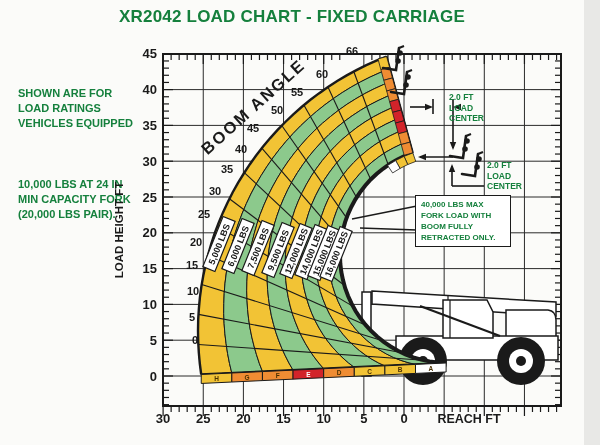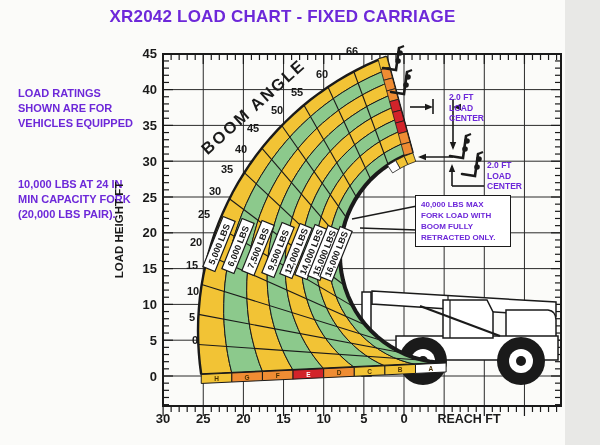--- a/index.html
+++ b/index.html
@@ -1,37 +1,37 @@
 <!DOCTYPE html>
 <html><head>
 <meta charset="utf-8">
 <style>
   html,body{margin:0;padding:0;background:#e8e8e6;}
-  #page{position:relative;width:519px;height:445px;background:#fbfbf9;overflow:hidden;
-        font-family:"Liberation Sans","DejaVu Sans",sans-serif;color:#6d28d9;padding-left:46px;}
+  #page{position:relative;width:584px;height:445px;background:#fbfbf9;overflow:hidden;
+        font-family:"Liberation Sans","DejaVu Sans",sans-serif;color:#15803d;}
   #chart-svg{position:absolute;left:0;top:0;}
   .ttl{position:absolute;left:0;right:0;top:7px;text-align:center;font-size:17px;font-weight:bold;letter-spacing:.2px;}
   .note{position:absolute;font-size:11px;line-height:15px;font-weight:bold;}
   #note1{left:18px;top:86px;}
   #note2{left:18px;top:177px;}
   .lc{position:absolute;font-size:8.5px;line-height:10.5px;font-weight:bold;}
   #lc-top{left:449px;top:92px;}
   #lc-mid{left:487px;top:160px;}
   #maxbox{position:absolute;left:415px;top:195px;width:84px;background:#fff;
           border:1.5px solid #1a1a1a;padding:3px 5px;font-size:8px;line-height:11px;font-weight:bold;}
 </style>
 </head>
 <body>
 
 <div id="page">
   <div class="ttl">XR2042 LOAD CHART - FIXED CARRIAGE</div>
 
   <div class="note" id="note1">
+    <div>SHOWN ARE FOR</div>
     <div>LOAD RATINGS</div>
-    <div>SHOWN ARE FOR</div>
     <div>VEHICLES EQUIPPED</div>
   </div>
 
   <div class="note" id="note2">
     <div>10,000 LBS AT 24 IN</div>
     <div>MIN CAPACITY FORK</div>
     <div>(20,000 LBS PAIR).</div>
   </div>
 
   <svg id="chart-svg" width="600" height="445">

